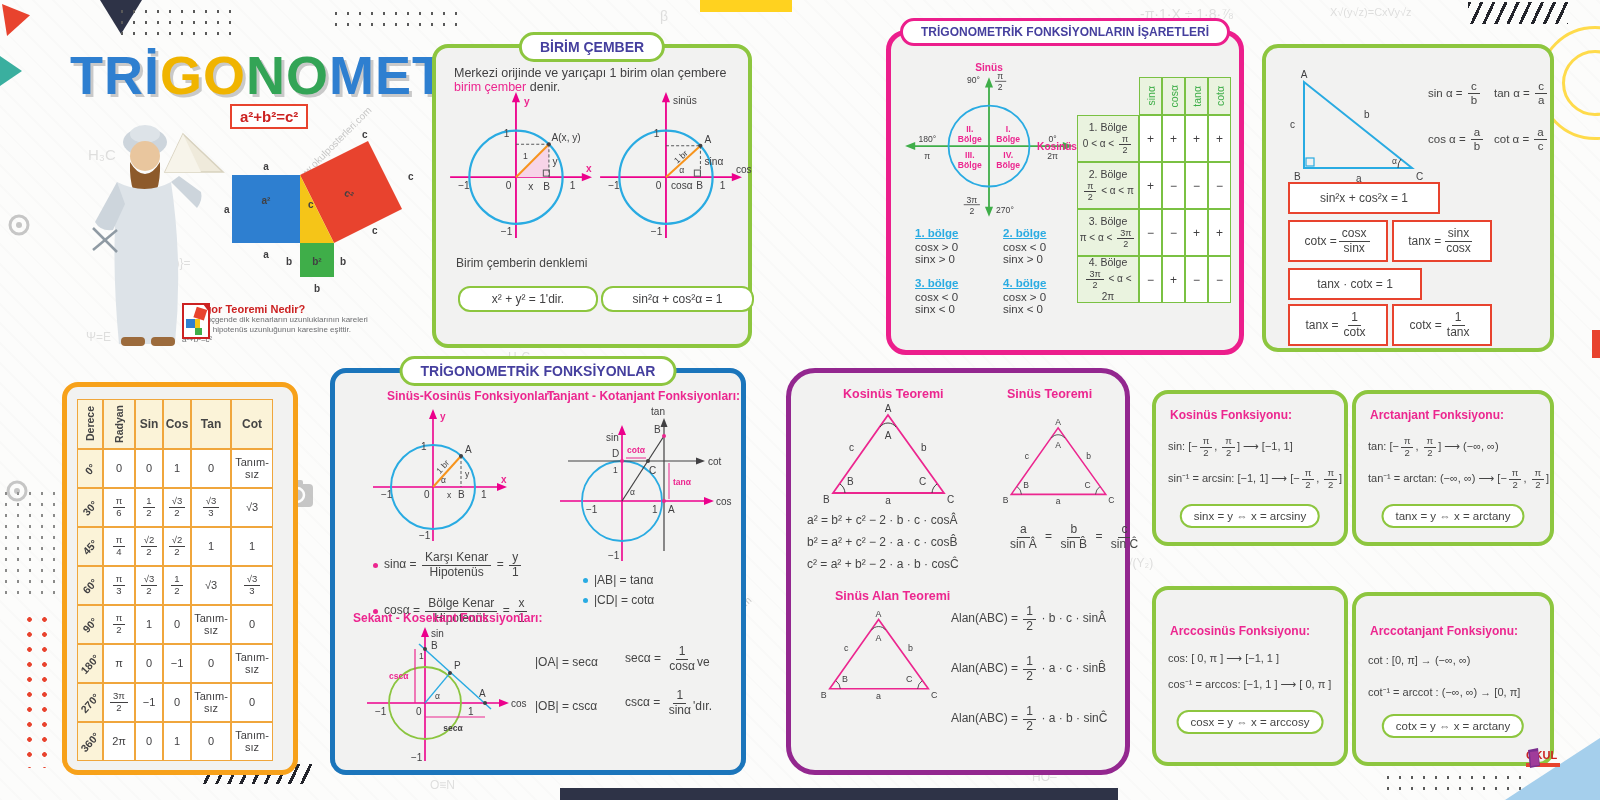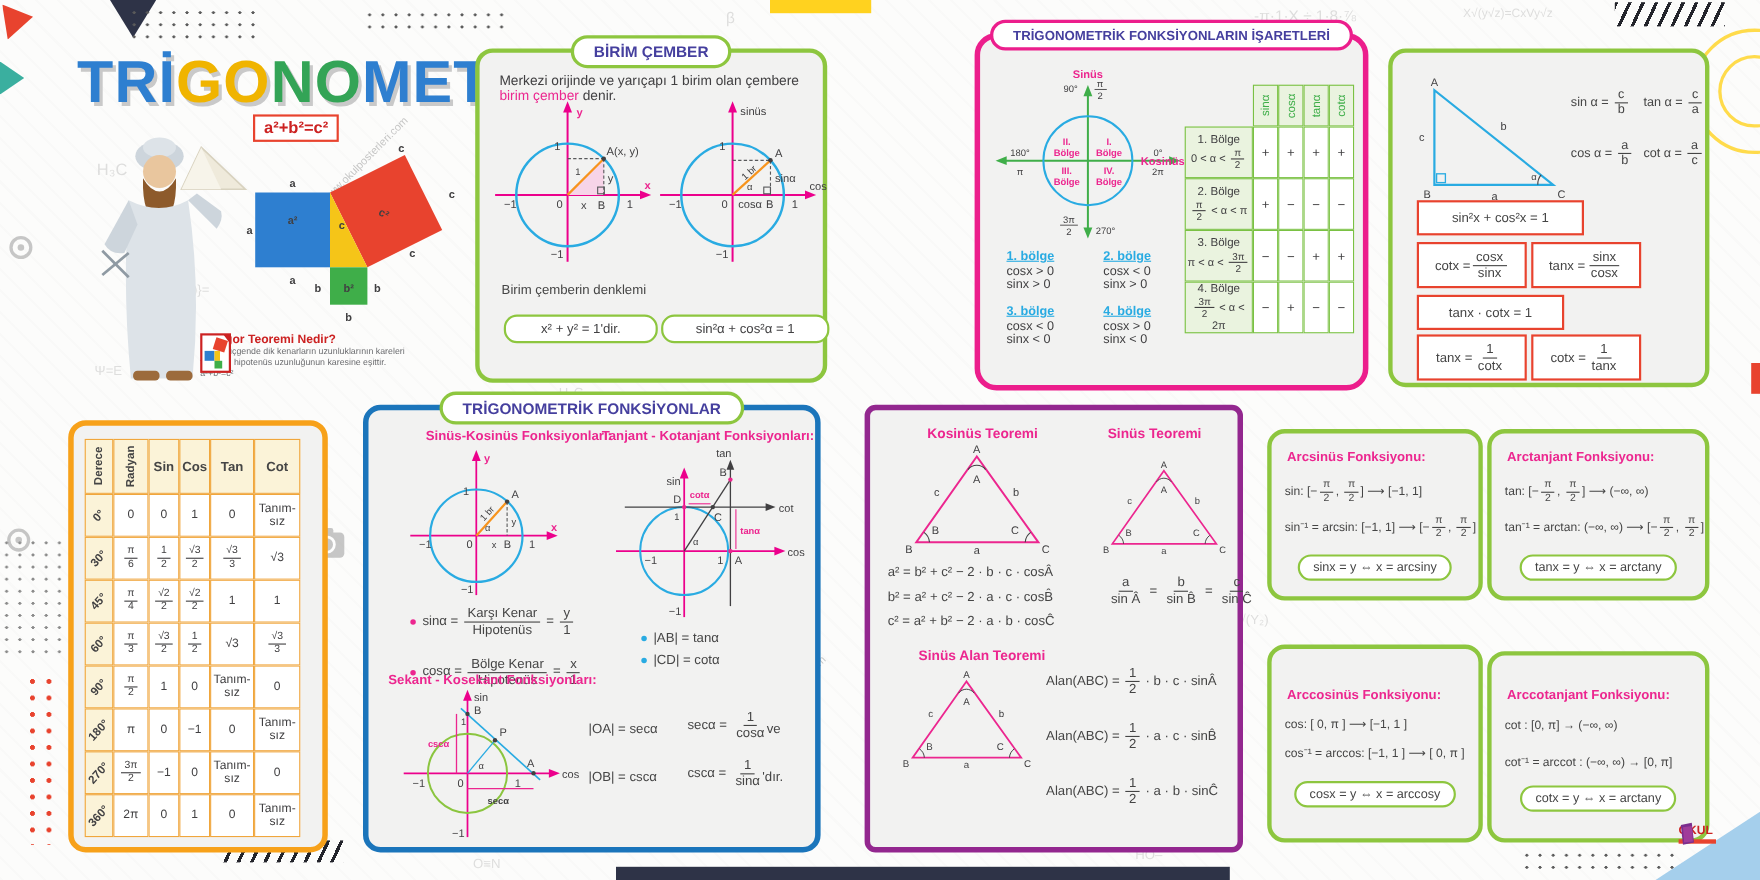--- a/index.html
+++ b/index.html
@@ -714,21 +714,21 @@
         </span></div>
     <div class="frm" style="left:362px;top:282px"> ve</div>
     <div class="frm" style="left:200px;top:326px">|OB| = cscα</div>
     <div class="frm pinktxt" style="left:290px;top:316px">cscα = <span class="frac">
           <span class="num">1</span>
           <span class="den">sinα</span>
         </span></div>
     <div class="frm" style="left:358px;top:326px"> 'dır.</div>
   </div>
 
-  <div class="panel" style="left:786px;top:368px;width:334px;height:397px;border:5px solid #93278f;border-radius:10px">
+  <div class="panel" style="left:786px;top:368px;width:334px;height:397px;border:5px solid #93278f;border-radius:29px">
     <div class="sec-title" style="left:52px;top:14px;font-size:12.5px">Kosinüs Teoremi</div>
     <div class="sec-title" style="left:216px;top:14px;font-size:12.5px">Sinüs Teoremi</div>
     <svg style="left:30px;top:32px" width="135" height="100" viewBox="0 0 135 100">
       <polygon points="67,10 12,88 123,88" fill="none" stroke="#ec268f" stroke-width="1.8"></polygon>
       <path d="M59,22 A10,10 0 0 1 75,22" fill="none" stroke="#414042" stroke-width="1"></path>
       <path d="M24,88 A12,12 0 0 0 19,79" fill="none" stroke="#414042" stroke-width="1"></path>
       <path d="M111,88 A12,12 0 0 1 116,79" fill="none" stroke="#414042" stroke-width="1"></path>
       <text x="67" y="7" text-anchor="middle">A</text>
       <text x="67" y="34" text-anchor="middle">A</text>
       <text x="2" y="98">B</text>
@@ -791,21 +791,21 @@
           <span class="num">1</span>
           <span class="den">2</span>
         </span> · a · c · sinB̂</div>
     <div class="frm" style="left:160px;top:332px">Alan(ABC) = <span class="frac">
           <span class="num">1</span>
           <span class="den">2</span>
         </span> · a · b · sinĈ</div>
   </div>
 
   <div class="panel" style="left:1152px;top:390px;width:188px;height:148px;border:4px solid #8dc63f">
-    <div class="arc-title" style="top:14px">Arcsinüs Fonksiyonu:</div>
+    <div class="arc-title" style="top:14px">Kosinüs Fonksiyonu:</div>
     <div class="arc-line" style="top:42px">sin: [−<span class="frac">
           <span class="num">π</span>
           <span class="den">2</span>
         </span>, <span class="frac">
           <span class="num">π</span>
           <span class="den">2</span>
         </span>] ⟶ [−1, 1]</div>
     <div class="arc-line" style="top:74px">sin⁻¹ = arcsin: [−1, 1] ⟶ [−<span class="frac">
           <span class="num">π</span>
           <span class="den">2</span>

